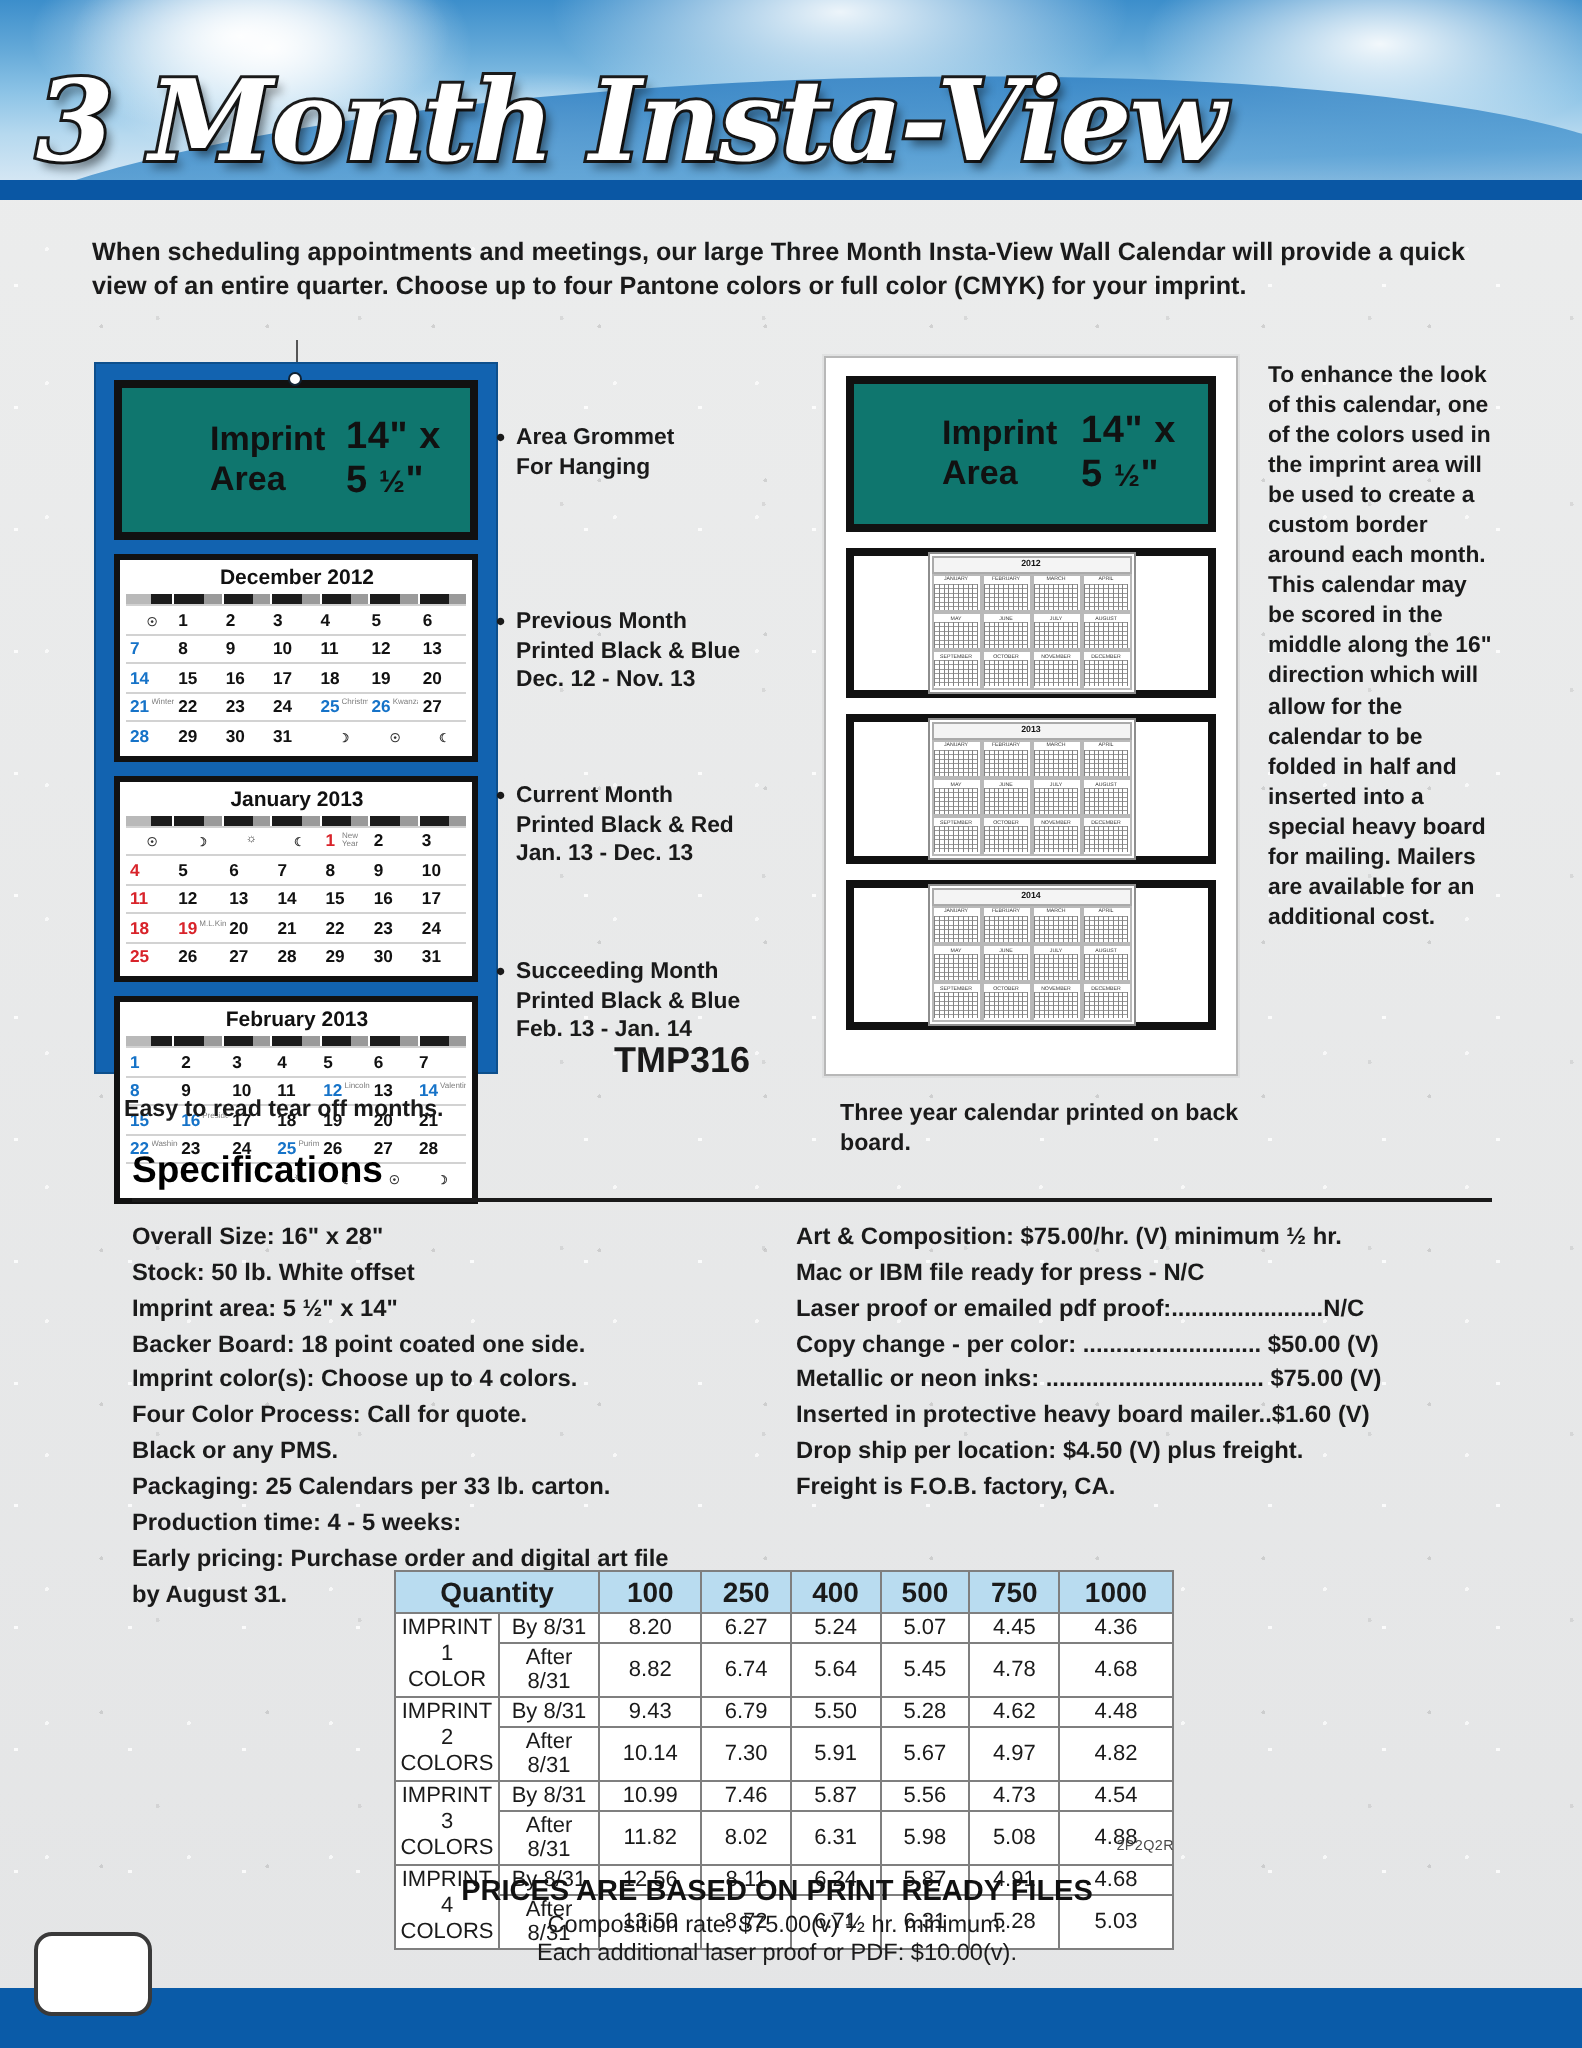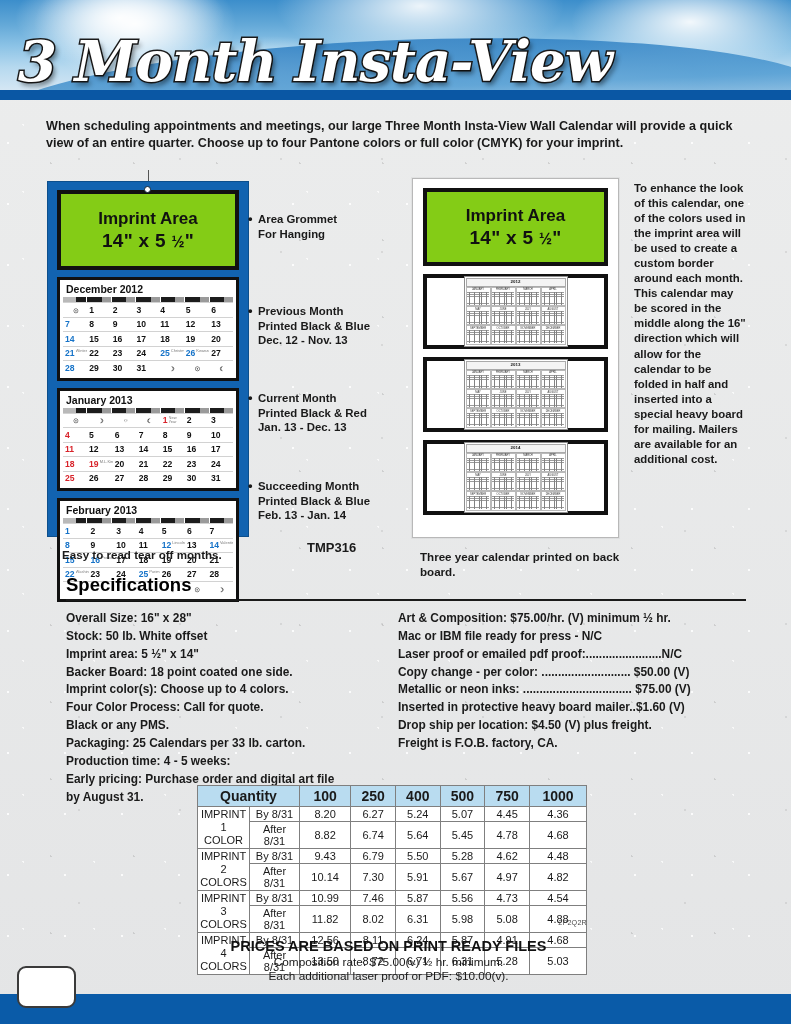--- a/index.html
+++ b/index.html
@@ -84,31 +84,32 @@
   .grommet-line {
     position: absolute; left: 148px; top: 170px; width: 1px; height: 26px;
     background: #555;
   }
   .grommet-dot {
     position: absolute; left: 144px; top: 186px; width: 7px; height: 7px;
     border-radius: 50%;
     background: #fff; border: 1px solid #123;
   }
   .imprint-box {
-    background: #84cc16; border: 4px solid #111;
-    height: 80px; display: flex; flex-direction: column;
-    align-items: center; justify-content: center; gap: 1px;
+    background: #0f766e; border: 4px solid #111;
+    height: 80px; display: flex; flex-direction: row;
+    align-items: center; justify-content: center; gap: 1px; padding-left: 44px;
   }
   .imprint-box .l1 { font-size: 17px; font-weight: bold; color: #111; }
   .imprint-box .l2 { font-size: 19px; font-weight: bold; color: #111; letter-spacing: .3px; }
   .frac { font-size: .82em; }
 
   .month-panel {
     background: #fff; border: 3px solid #111; margin-top: 7px;
     padding: 2px 3px 3px 3px;
+    text-align: center;
   }
   .month-title { font-size: 10.5px; font-weight: bold; color: #111; padding: 1px 2px 2px 3px; }
   .dow-strip { display: grid; grid-template-columns: repeat(7, 1fr); gap: 1px; height: 5px; }
   .dow-strip span {
     background: linear-gradient(90deg,#1c1c1c 0 62%, #9a9a9a 62% 100%);
     display: block; height: 100%;
   }
   .dow-strip span:nth-child(1) { background: linear-gradient(90deg,#b9b9b9 0 55%, #1c1c1c 55% 100%); }
   .cal-grid { display: grid; grid-template-columns: repeat(7, 1fr); }
   .cal-grid .cell {
@@ -127,22 +128,22 @@
     display: inline-block; max-width: 13px; overflow: hidden;
   }
   .cal-grid .cell .moon { font-size: 6px; color: #333; margin: 2px auto 0 auto; }
   .cal-grid .cell.empty { color: transparent; }
 
   .caption-left {
     position: absolute; left: 62px; top: 548px;
     font-size: 11.6px; font-weight: bold; color: #1a1a1a;
   }
   .sku {
-    position: absolute; left: 307px; top: 540px;
-    font-size: 13px; font-weight: bold; color: #1a1a1a;
+    position: absolute; left: 307px; top: 520px;
+    font-size: 18px; font-weight: bold; color: #1a1a1a;
   }
 
   
   .callouts { position: absolute; left: 258px; top: 212px; width: 148px; }
   .callout { position: absolute; font-size: 11.4px; font-weight: bold; color: #1a1a1a; line-height: 1.28; }
   .callout .bullet { position: absolute; left: -10px; top: -1px; font-size: 13px; }
   .c1 { top: 0; }
   .c2 { top: 92px; }
   .c3 { top: 179px; }
   .c4 { top: 267px; }

